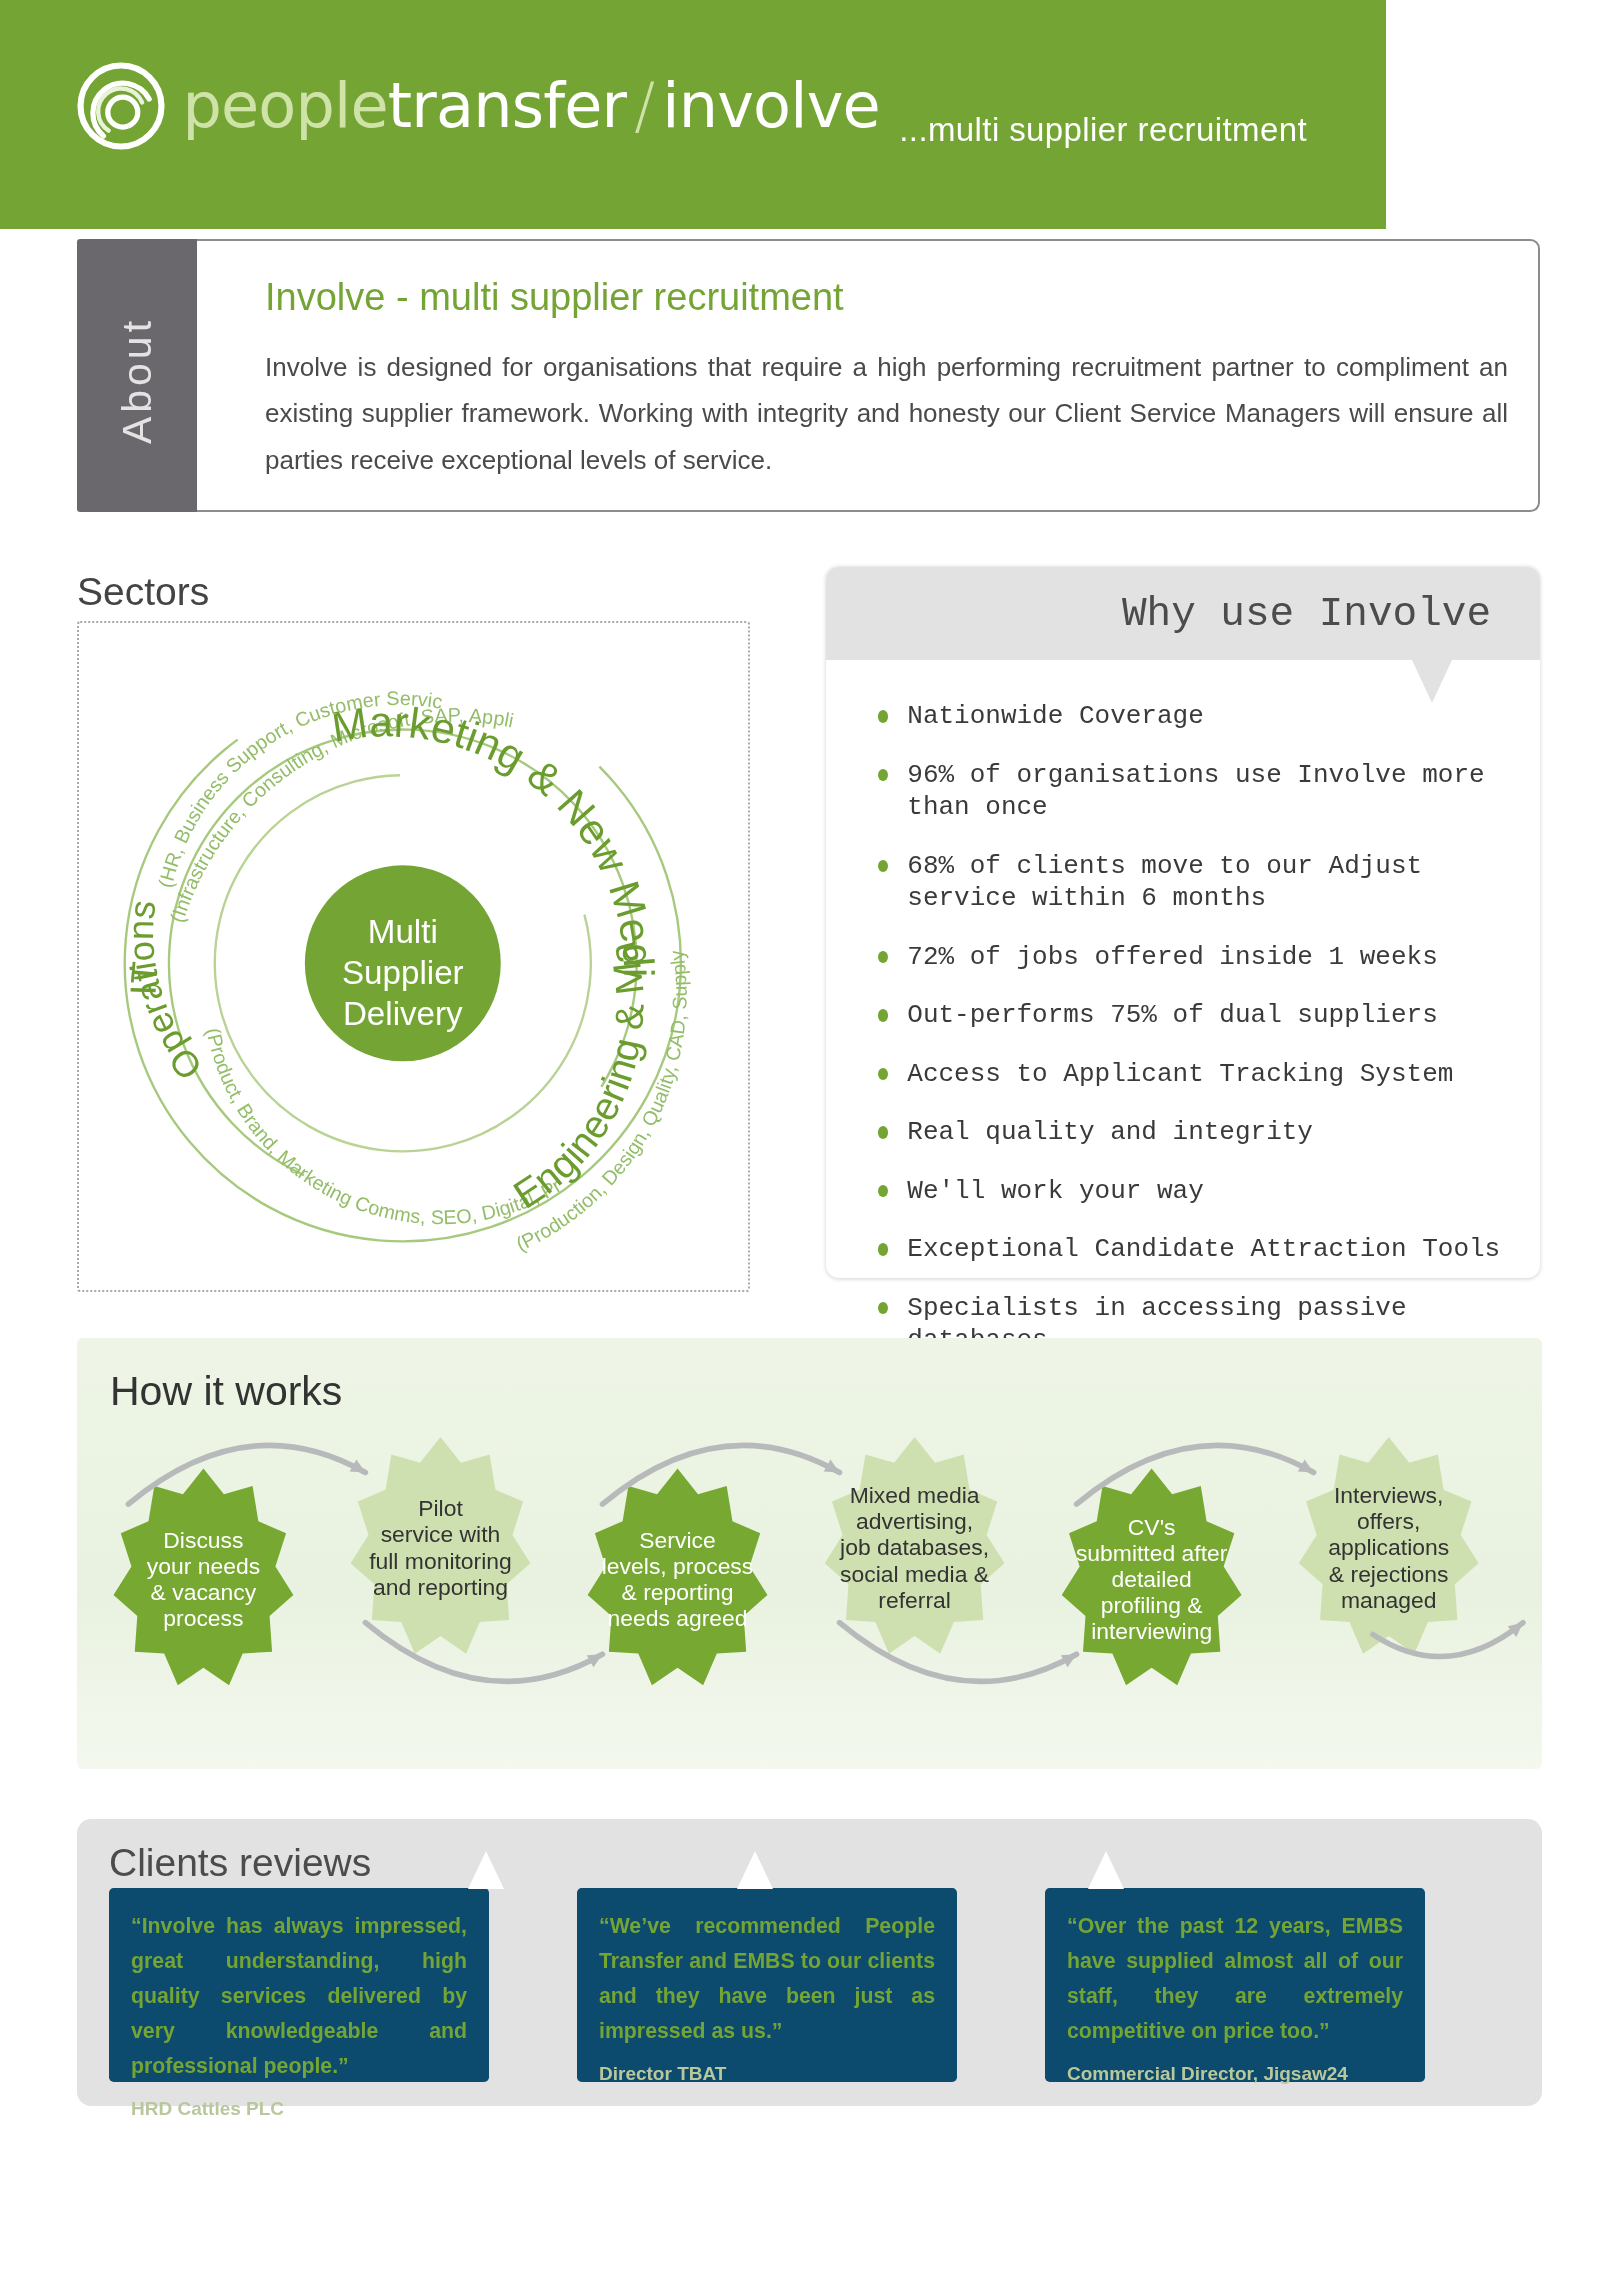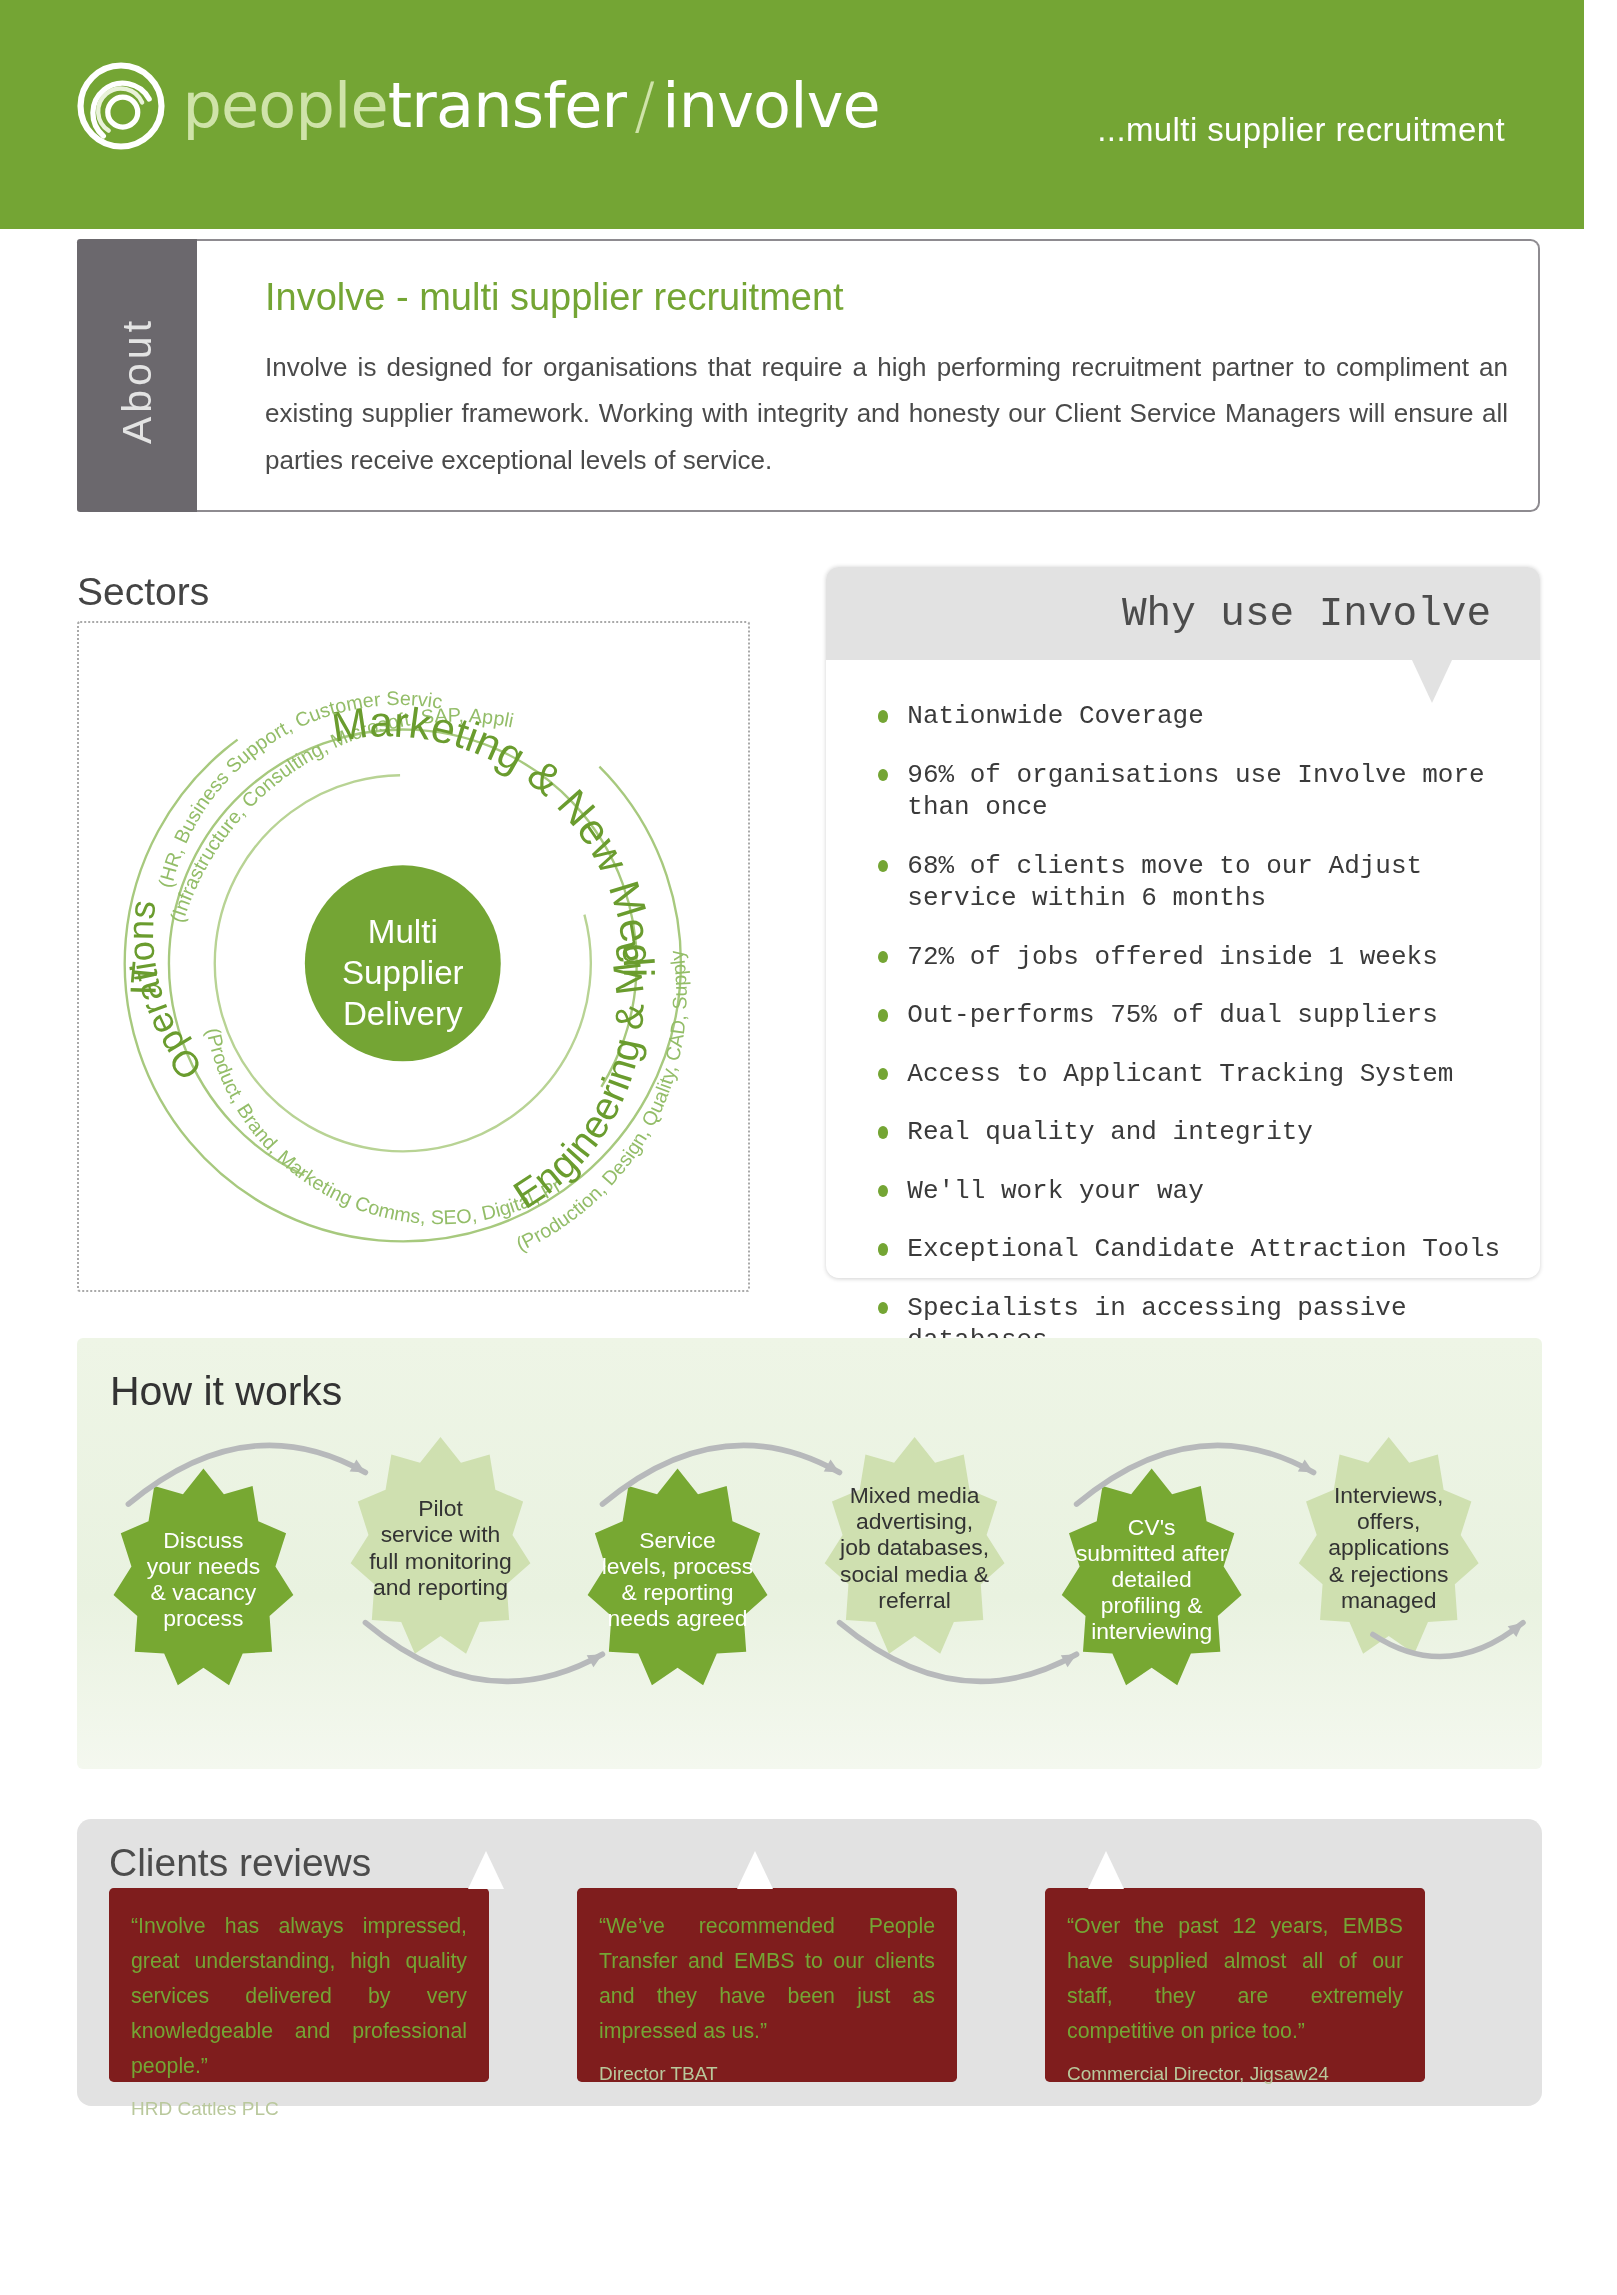--- a/index.html
+++ b/index.html
@@ -6,21 +6,21 @@
   html, body { width: 1618px; height: 2295px; background: #ffffff; }
   body {
     font-family: "Liberation Sans", sans-serif;
     position: relative;
     overflow: hidden;
   }
 
   
   .header {
     position: absolute; left: 0; top: 0;
-    width: 1584px; height: 229px;
+    width: 1386px; height: 229px;
     background: #74a534;
   }
   .header-logo-wrap {
     position: absolute; left: 77px; top: 62px;
     display: flex; align-items: center; gap: 17.4px;
   }
   .logo-mark { width: 88px; height: 88px; flex: 0 0 88px; }
   .logo-text {
     font-size: 62px; line-height: 1; letter-spacing: -0.8px;
     font-weight: 400; white-space: nowrap;
@@ -145,22 +145,23 @@
     width: 1465px; height: 287px;
     background: #e2e2e2; border-radius: 14.2px;
   }
   .reviews-title {
     position: absolute; left: 32px; top: 22px;
     color: #4c4c4c; font-size: 39px;
   }
   .review-card {
     position: absolute; top: 69px;
     width: 380px; height: 194px;
-    background: #7f1d1d; border-radius: 4.7px;
+    background: #0c4a6e; border-radius: 4.7px;
     padding: 20.5px 22px;
+    font-weight: bold;
   }
   .review-card.c1 { left: 32px; }
   .review-card.c2 { left: 500px; }
   .review-card.c3 { left: 968px; }
   .review-tail {
     position: absolute; top: -37px;
     width: 0; height: 0;
     border-left: 18px solid transparent;
     border-right: 18px solid transparent;
     border-bottom: 38px solid #ffffff;

